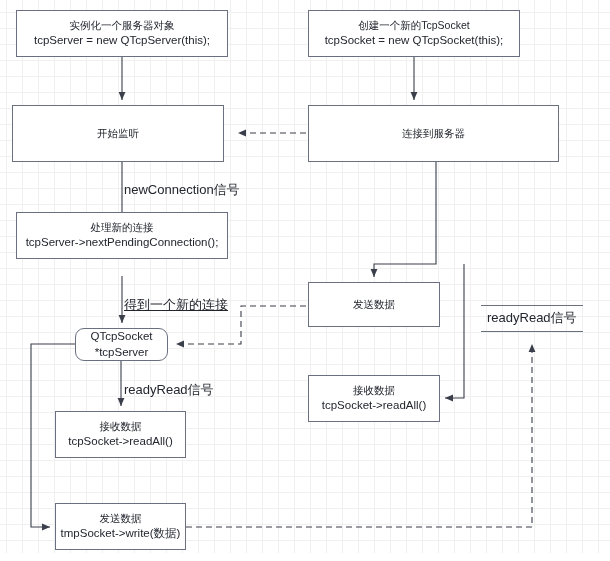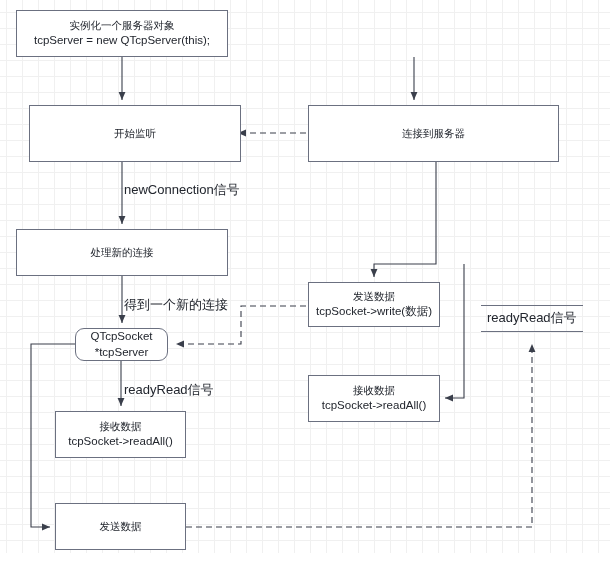--- a/index.html
+++ b/index.html
@@ -96,58 +96,63 @@
     <path d="M306,306 L241,306 L241,344 L176,344" stroke="#3a3f4b" stroke-width="1.1" fill="none" stroke-dasharray="6 4" marker-end="url(#arrow)"></path>
 
     <path d="M186,527 L532,527 L532,344" stroke="#3a3f4b" stroke-width="1.1" fill="none" stroke-dasharray="6 4" marker-end="url(#arrow)"></path>
   </svg>
 
   <div class="node" style="left:16px; top:10px; width:212px; height:47px;">
     <span class="l1">实例化一个服务器对象</span>
     <span class="l2">tcpServer = new QTcpServer(this);</span>
   </div>
 
-  <div class="node" style="left:29px; top:105px; width:212px; height:57px;text-align:right;">
+  <div class="node" style="left:12px; top:105px; width:212px; height:57px;text-align:right;">
     <span class="l1">开始监听</span>
   </div>
 
-  <div class="node" style="left:16px; top:229px; width:212px; height:47px;">
+  <div class="node" style="left:16px; top:212px; width:212px; height:47px;">
     <span class="l1">处理新的连接</span>
+    <span class="l2">tcpServer-&gt;nextPendingConnection();</span>
   </div>
 
   <div class="node rounded" style="left:75px; top:328px; width:93px; height:33px;">
     <span class="l1">QTcpSocket</span>
     <span class="l2">*tcpServer</span>
   </div>
 
   <div class="node" style="left:55px; top:411px; width:131px; height:47px;">
     <span class="l1">接收数据</span>
     <span class="l2">tcpSocket-&gt;readAll()</span>
   </div>
 
   <div class="node" style="left:55px; top:503px; width:131px; height:47px;">
     <span class="l1">发送数据</span>
+    <span class="l2">tmpSocket-&gt;write(数据)</span>
   </div>
 
+  <div class="node" style="left:308px; top:10px; width:212px; height:47px;">
+    <span class="l1">创建一个新的TcpSocket</span>
+    <span class="l2">tcpSocket = new QTcpSocket(this);</span>
+  </div>
 
   <div class="node" style="left:308px; top:105px; width:251px; height:57px;">
     <span class="l1">连接到服务器</span>
   </div>
 
   <div class="node" style="left:308px; top:282px; width:132px; height:45px;">
     <span class="l1">发送数据</span>
-    <span class="l2">tcpSocket-&gt;write(数据)</span>
   </div>
 
   <div class="node" style="left:308px; top:375px; width:132px; height:47px;">
     <span class="l1">接收数据</span>
     <span class="l2">tcpSocket-&gt;readAll()</span>
   </div>
 
   <div class="edge-label" style="left:124px; top:182px;">newConnection信号</div>
 
-  <div class="edge-label" style="left:124px; top:297px;">得到一个新的连接</div>
+  <div class="edge-label" style="left:124px; top:297px;text-decoration:underline;">得到一个新的连接</div>
 
   <div class="edge-label" style="left:124px; top:382px;">readyRead信号</div>
 
   <div class="edge-label boxed" style="left:481px; top:305px;">readyRead信号</div>
 
 </div>
 
 </body></html>

